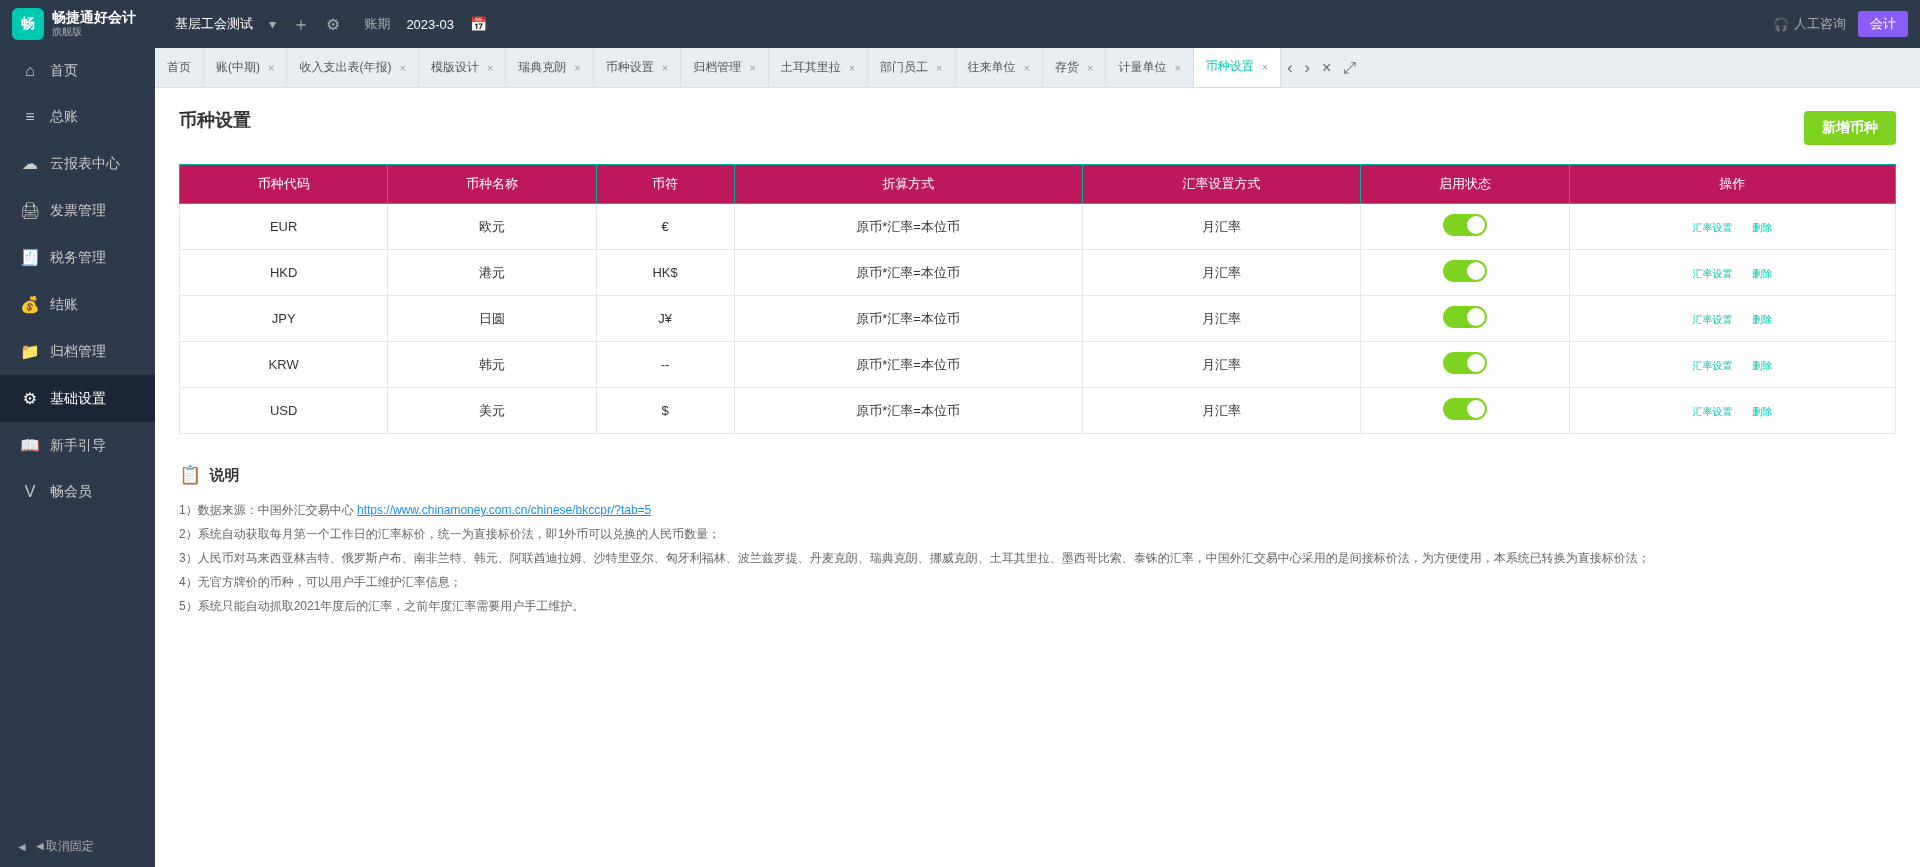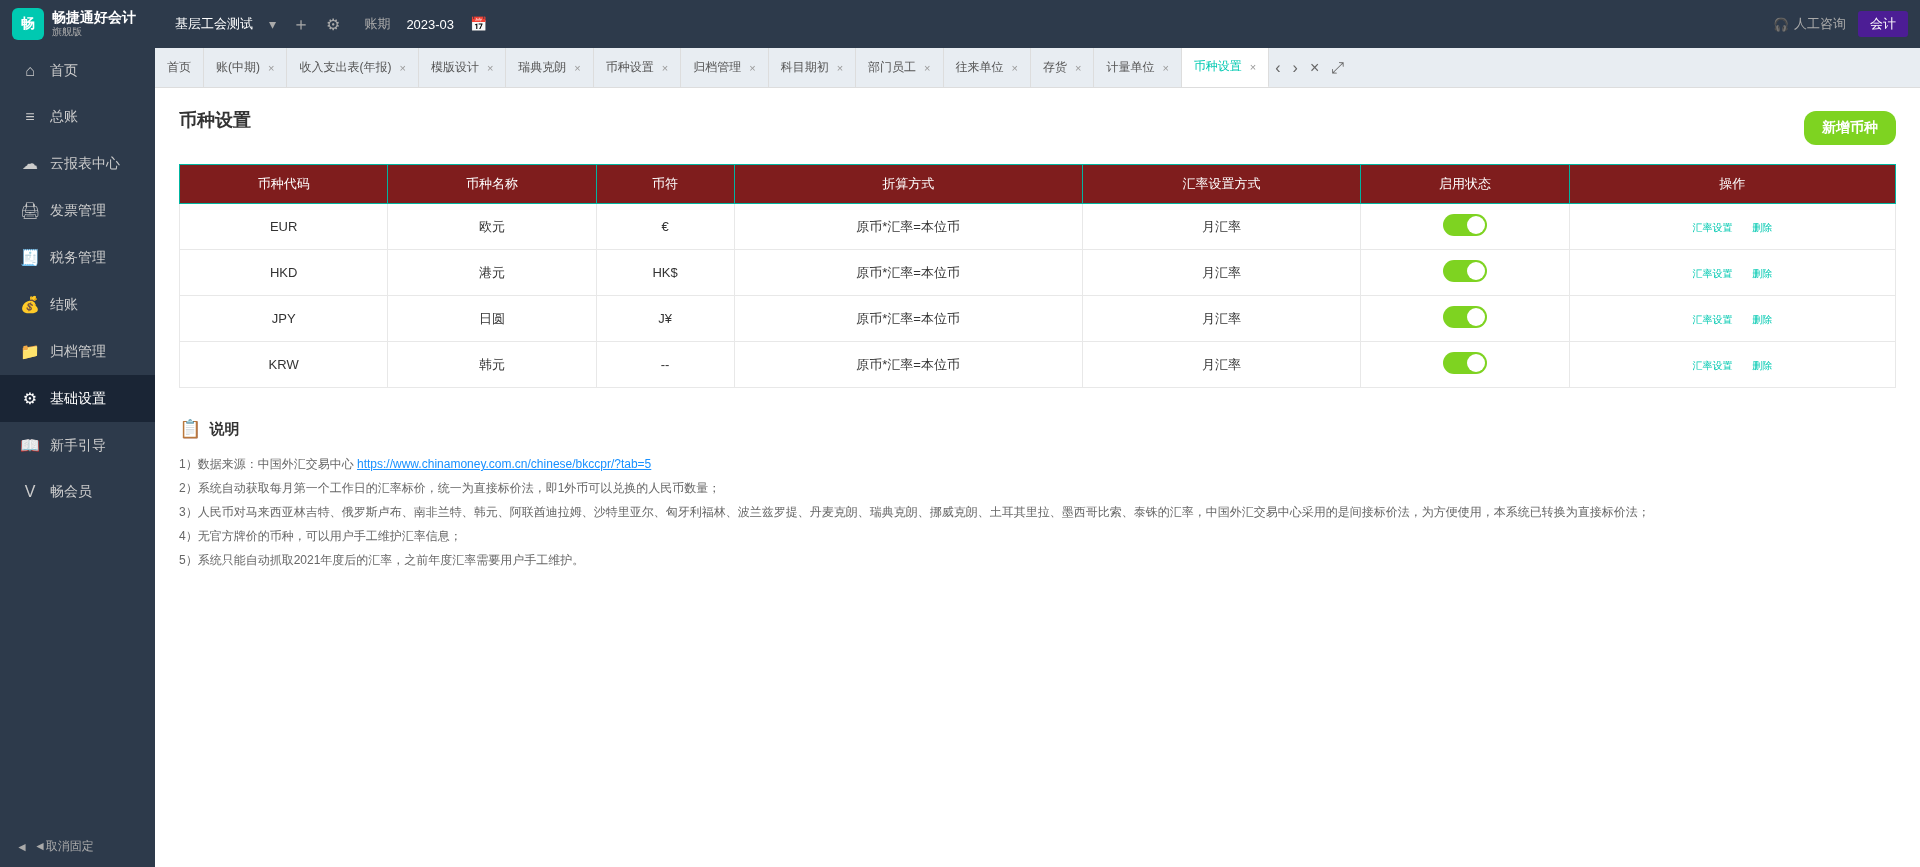--- a/index.html
+++ b/index.html
@@ -17,21 +17,21 @@
     .header-middle { flex: 1; display: flex; align-items: center; gap: 16px; padding-left: 8px; }
     .company-name { color: white; font-size: 13px; }
     .header-dropdown-btn { color: #aaa; cursor: pointer; background: none; border: none; font-size: 14px; }
     .header-add-btn { color: #aaa; cursor: pointer; background: none; border: none; font-size: 18px; }
     .header-settings-btn { color: #aaa; cursor: pointer; background: none; border: none; font-size: 16px; }
     .period-label { color: #aaa; font-size: 13px; margin-left: 8px; }
     .period-value { color: white; font-size: 13px; }
     .period-icon { color: #00c9b1; font-size: 14px; cursor: pointer; }
     .header-right { display: flex; align-items: center; gap: 12px; }
     .help-btn { display: flex; align-items: center; gap: 4px; color: #aaa; cursor: pointer; background: none; border: none; font-size: 13px; }
-    .account-btn { background: #4c1d95; color: white; border: none; padding: 4px 12px; border-radius: 3px; cursor: pointer; font-size: 13px; }
+    .account-btn { background: #8b5cf6; color: white; border: none; padding: 4px 12px; border-radius: 3px; cursor: pointer; font-size: 13px; }
 
     
     .main-layout { display: flex; flex: 1; overflow: hidden; }
 
     
     .sidebar { width: 155px; background: #2d3a4b; display: flex; flex-direction: column; flex-shrink: 0; }
     .sidebar-item { display: flex; align-items: center; gap: 10px; padding: 14px 20px; color: #ccc; cursor: pointer; font-size: 14px; }
     .sidebar-item.active { background: #1a2535; color: white; }
     .sidebar-item .icon { font-size: 16px; width: 20px; text-align: center; }
     .sidebar-bottom { margin-top: auto; padding: 12px 16px; color: #aaa; font-size: 12px; cursor: pointer; display: flex; align-items: center; gap: 6px; }
@@ -44,25 +44,25 @@
     .tab-item { display: flex; align-items: center; gap: 4px; padding: 0 12px; height: 40px; border-right: 1px solid #ddd; cursor: pointer; font-size: 12px; color: #555; white-space: nowrap; background: #e8edf2; }
     .tab-item.active { background: white; color: #00c9b1; border-bottom: 2px solid white; }
     .tab-item .tab-close { color: #999; font-size: 11px; margin-left: 4px; }
     .tab-nav-btn { background: none; border: none; color: #666; cursor: pointer; padding: 0 6px; font-size: 16px; height: 40px; }
     .tab-close-all { background: none; border: none; color: #666; cursor: pointer; padding: 0 6px; font-size: 16px; height: 40px; }
     .tab-expand { background: none; border: none; color: #666; cursor: pointer; padding: 0 6px; font-size: 16px; height: 40px; }
 
     
     .page-content { flex: 1; overflow-y: auto; padding: 20px 24px; background: white; }
     .page-title { font-size: 18px; font-weight: bold; color: #333; margin-bottom: 16px; }
-    .new-btn { background: #7ed321; color: white; border: none; padding: 8px 18px; border-radius: 12px; cursor: pointer; font-size: 14px; font-weight: bold; }
+    .new-btn { background: #7ed321; color: white; border: none; padding: 8px 18px; border-radius: 4px; cursor: pointer; font-size: 14px; font-weight: bold; }
 
     
     .data-table { width: 100%; border-collapse: collapse; }
-    .data-table thead tr { background: #7f1d1d; color: white; }
+    .data-table thead tr { background: #be185d; color: white; }
     .data-table thead th { padding: 10px 12px; font-size: 13px; font-weight: normal; text-align: center; border: 1px solid #00b5a0; }
     .data-table tbody tr { border-bottom: 1px solid #e8e8e8; }
     .data-table tbody td { padding: 10px 12px; text-align: center; color: #333; font-size: 13px; border: 1px solid #e8e8e8; }
     .action-link { color: #00c9b1; cursor: pointer; text-decoration: none; margin: 0 8px; font-size: 10px; }
 
     
     .toggle-switch { display: inline-flex; align-items: center; cursor: pointer; }
     .toggle-track { width: 44px; height: 22px; background: #7ed321; border-radius: 11px; position: relative; }
     .toggle-thumb { width: 18px; height: 18px; background: white; border-radius: 50%; position: absolute; top: 2px; right: 2px; }
 
@@ -181,21 +181,21 @@
         </div>
         <div class="tab-item">
           <span>币种设置</span>
           <span class="tab-close">×</span>
         </div>
         <div class="tab-item">
           <span>归档管理</span>
           <span class="tab-close">×</span>
         </div>
         <div class="tab-item">
-          <span>科目期初</span>
+          <span>土耳其里拉</span>
           <span class="tab-close">×</span>
         </div>
         <div class="tab-item">
           <span>部门员工</span>
           <span class="tab-close">×</span>
         </div>
         <div class="tab-item">
           <span>往来单位</span>
           <span class="tab-close">×</span>
         </div>
@@ -297,20 +297,37 @@
       <div class="toggle-switch">
         <div class="toggle-track">
           <div class="toggle-thumb"></div>
         </div>
       </div></td>
                 <td>
       <a class="action-link">汇率设置</a>
       <a class="action-link">删除</a>
     </td>
               </tr>
+              <tr>
+                <td>USD</td>
+                <td>美元</td>
+                <td>$</td>
+                <td>原币*汇率=本位币</td>
+                <td>月汇率</td>
+                <td>
+      <div class="toggle-switch">
+        <div class="toggle-track">
+          <div class="toggle-thumb"></div>
+        </div>
+      </div></td>
+                <td>
+      <a class="action-link">汇率设置</a>
+      <a class="action-link">删除</a>
+    </td>
+              </tr>
             </tbody>
         </table>
 
         <div class="notes-section">
           <div class="notes-title">
             <span class="notes-icon">📋</span>
             <span>说明</span>
           </div>
           <ul class="notes-list">
             <li>

